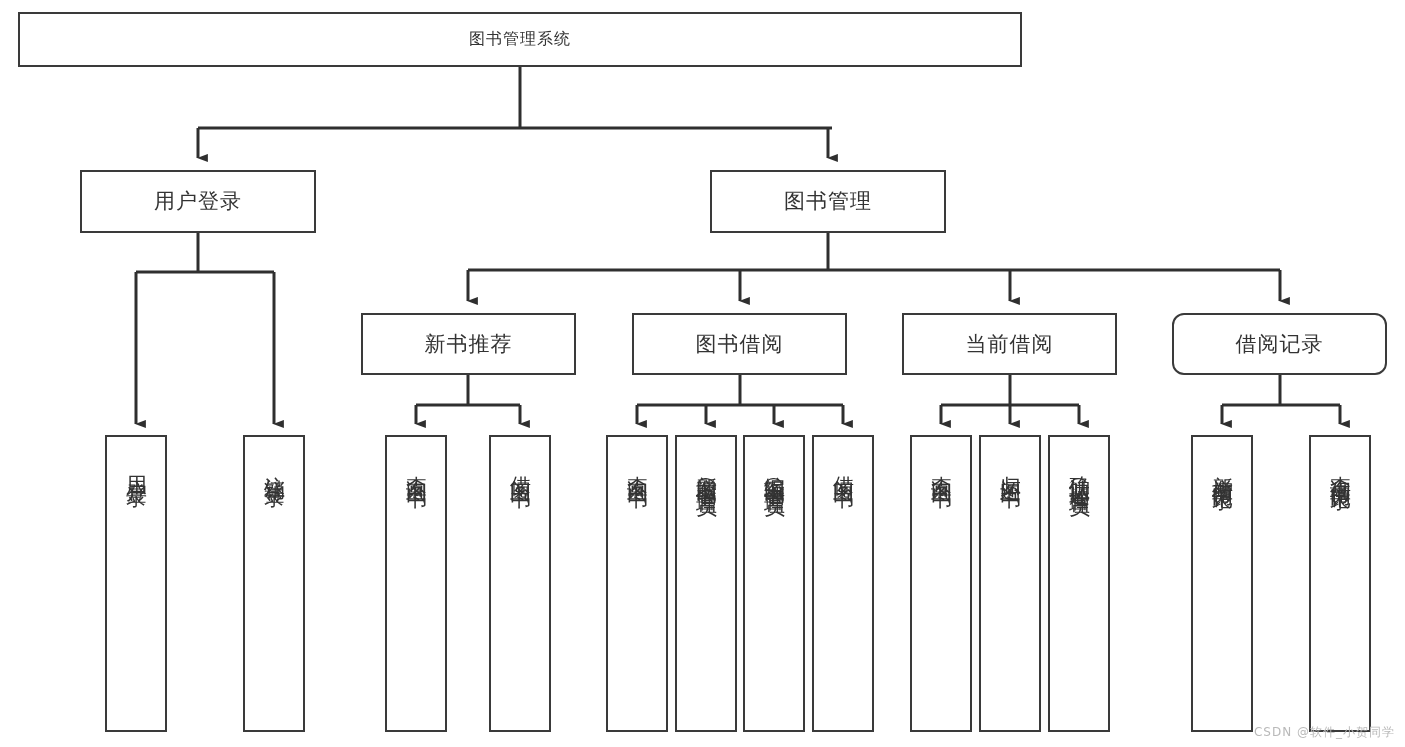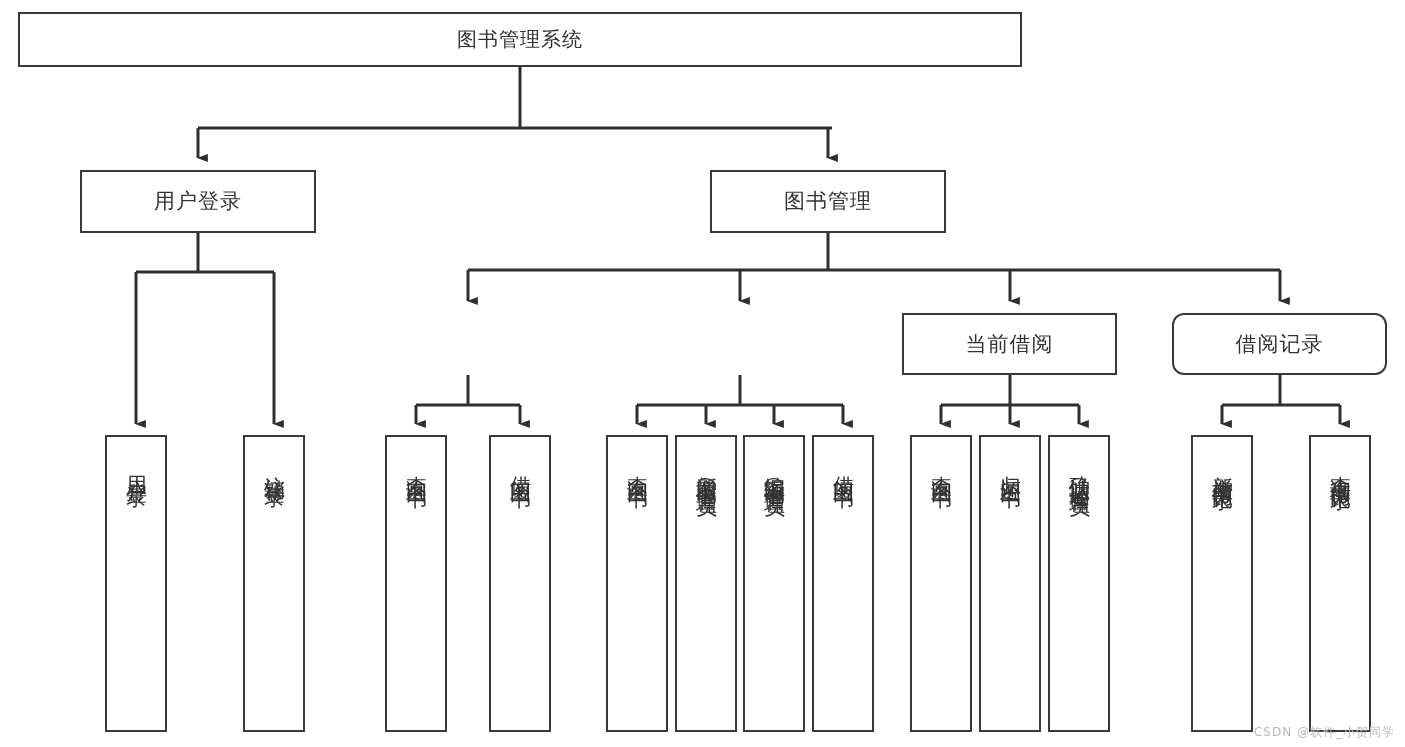--- a/index.html
+++ b/index.html
@@ -36,21 +36,21 @@
     color:#333333;
     text-align:center;
     line-height:1.15;
     white-space:nowrap;
   }
   
   .h-node .lbl{
     font-size:21px;
     letter-spacing:1px;
   }
-  #n-root .lbl{ font-size:20px; letter-spacing:1px; }
+  #n-root .lbl{ font-size:16px; letter-spacing:1px; }
 
   
   .v-node{
     align-items:flex-start;
     padding-top:22px;
   }
   .v-node .lbl{
     writing-mode:vertical-rl;
     text-orientation:upright;
     font-size:21px;
@@ -132,21 +132,27 @@
   </div>
 
   <div class="node h-node" style="left:80px; top:170px; width:236px; height:63px;">
     <span class="lbl">用户登录</span>
   </div>
 
   <div class="node h-node" style="left:710px; top:170px; width:236px; height:63px;align-items:center;">
     <span class="lbl">图书管理</span>
   </div>
 
-
+  <div class="node h-node" style="left:361px; top:313px; width:215px; height:62px;">
+    <span class="lbl">新书推荐</span>
+  </div>
+
+  <div class="node h-node" style="left:632px; top:313px; width:215px; height:62px;">
+    <span class="lbl">图书借阅</span>
+  </div>
 
   <div class="node h-node" style="left:902px; top:313px; width:215px; height:62px;">
     <span class="lbl">当前借阅</span>
   </div>
 
   <div class="node h-node" style="left:1172px; top:313px; width:215px; height:62px;border-radius:12px;">
     <span class="lbl">借阅记录</span>
   </div>
 
   <div class="node v-node" style="left:105px; top:435px; width:62px; height:297px;">

